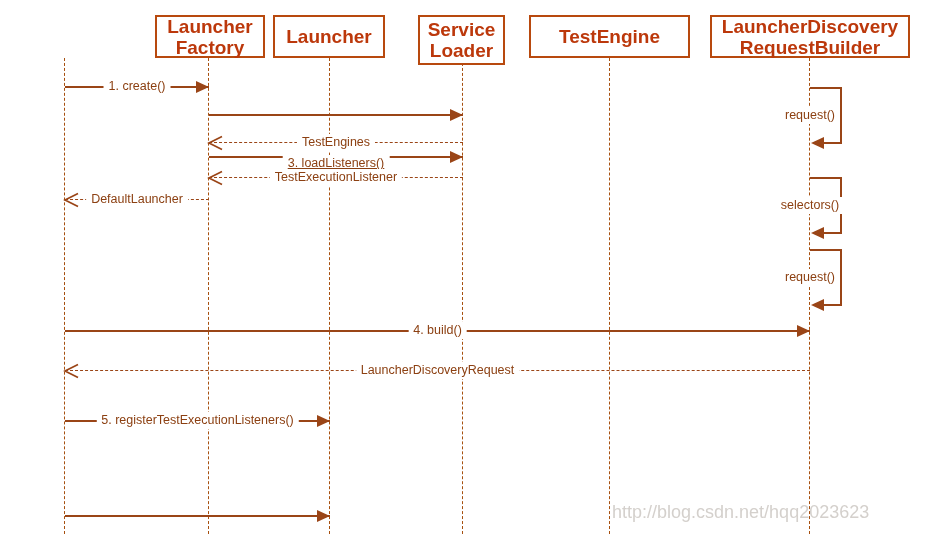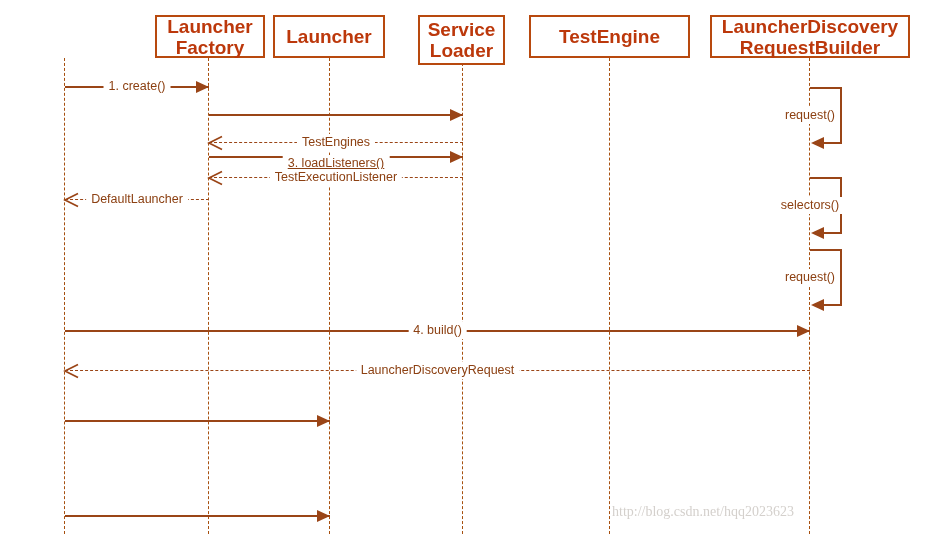--- a/index.html
+++ b/index.html
@@ -29,22 +29,22 @@
     border-left:13px solid #9a4517;
   }
   .head-filled-left{
     position:absolute;width:0;height:0;z-index:4;
     border-top:6px solid transparent;border-bottom:6px solid transparent;
     border-right:13px solid #9a4517;
   }
   .head-open{position:absolute;z-index:4;}
   .watermark{
     position:absolute;left:612px;top:501px;
-    font-family:Liberation Serif, serif;
-    font-size:14px;line-height:22px;color:#d4d0cc;letter-spacing:0px;
+    font-family:Liberation Sans, sans-serif;
+    font-size:18px;line-height:22px;color:#d4d0cc;letter-spacing:0px;
     white-space:nowrap;z-index:6;
   }
 </style>
 </head>
 <body>
 
 <div class="canvas" id="diagram">
   <div class="watermark">http://blog.csdn.net/hqq2023623</div>
 <div class="lifeline" style="left: 64px; top: 58px; height: 476px;"></div>
     <div class="lifeline" style="left: 208px; top: 58px; height: 476px;"></div>
@@ -78,20 +78,21 @@
     <div class="mline-solid" style="left: 65px; width: 745px; top: 330px;"></div>
     <div class="head-filled-right" style="left: 797px; top: 325px;"></div>
     <div class="mlabel" style="left: 437.5px; top: 322px;">4. build()</div>
     <div class="mline-dashed" style="left: 65px; width: 745px; top: 370px;"></div>
     <div class="head-open" style="left: 63px; top: 363px;"><svg width="17" height="16">
         <polyline points="15,1.5 2,8 15,14.5" fill="none" stroke="#9a4517" stroke-width="1.7"></polyline>
       </svg></div>
     <div class="mlabel" style="left: 437.5px; top: 362px;">LauncherDiscoveryRequest</div>
     <div class="mline-solid" style="left: 65px; width: 265px; top: 420px;"></div>
     <div class="head-filled-right" style="left: 317px; top: 415px;"></div>
+    <div class="mlabel" style="left: 197.5px; top: 412px;">5. registerTestExecutionListeners()</div>
     <div class="mline-solid" style="left: 65px; width: 265px; top: 515px;"></div>
     <div class="head-filled-right" style="left: 317px; top: 510px;"></div>
     <div class="mlabel" style="left: 197.5px; top: 513px; margin-top: 44px;">6. execute()</div>
     <div class="mline-solid" style="left: 810px; width: 32px; top: 87px;"></div>
     <div class="mline-solid" style="left: 840px; width: 0px; top: 88px; height: 55px; border-left: 2px solid rgb(154, 69, 23); border-top: none;"></div>
     <div class="mline-solid" style="left: 822px; width: 20px; top: 142px;"></div>
     <div class="head-filled-left" style="left: 811px; top: 137px;"></div>
     <div class="mlabel" style="left: 810px; top: 106.5px;">request()</div>
     <div class="mline-solid" style="left: 810px; width: 32px; top: 177px;"></div>
     <div class="mline-solid" style="left: 840px; width: 0px; top: 178px; height: 55px; border-left: 2px solid rgb(154, 69, 23); border-top: none;"></div>

